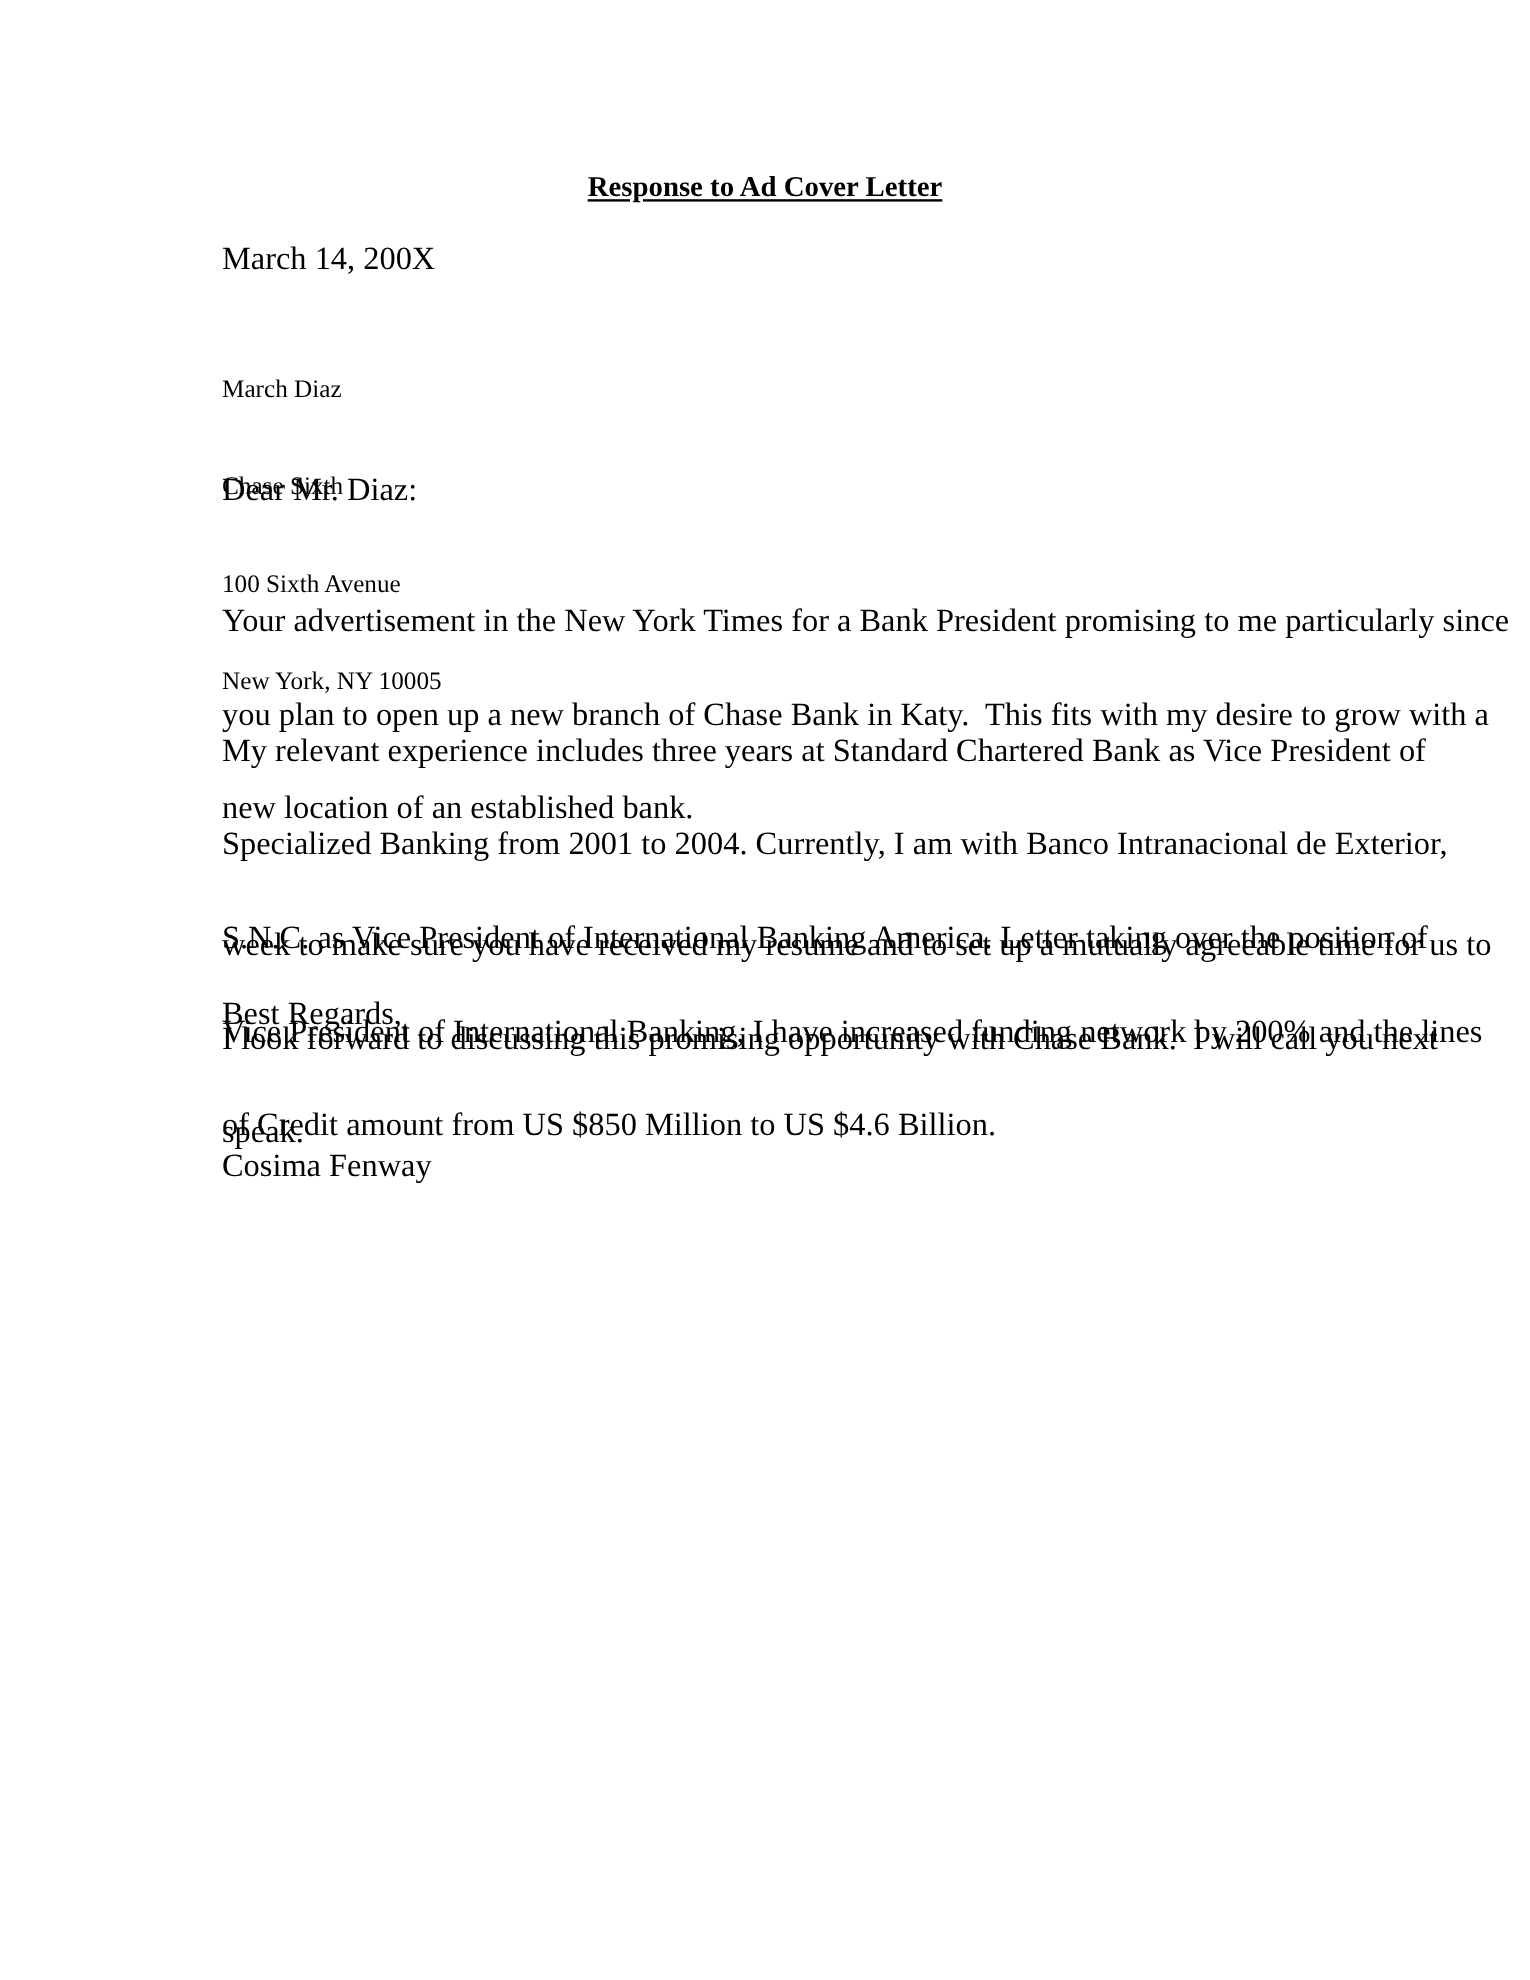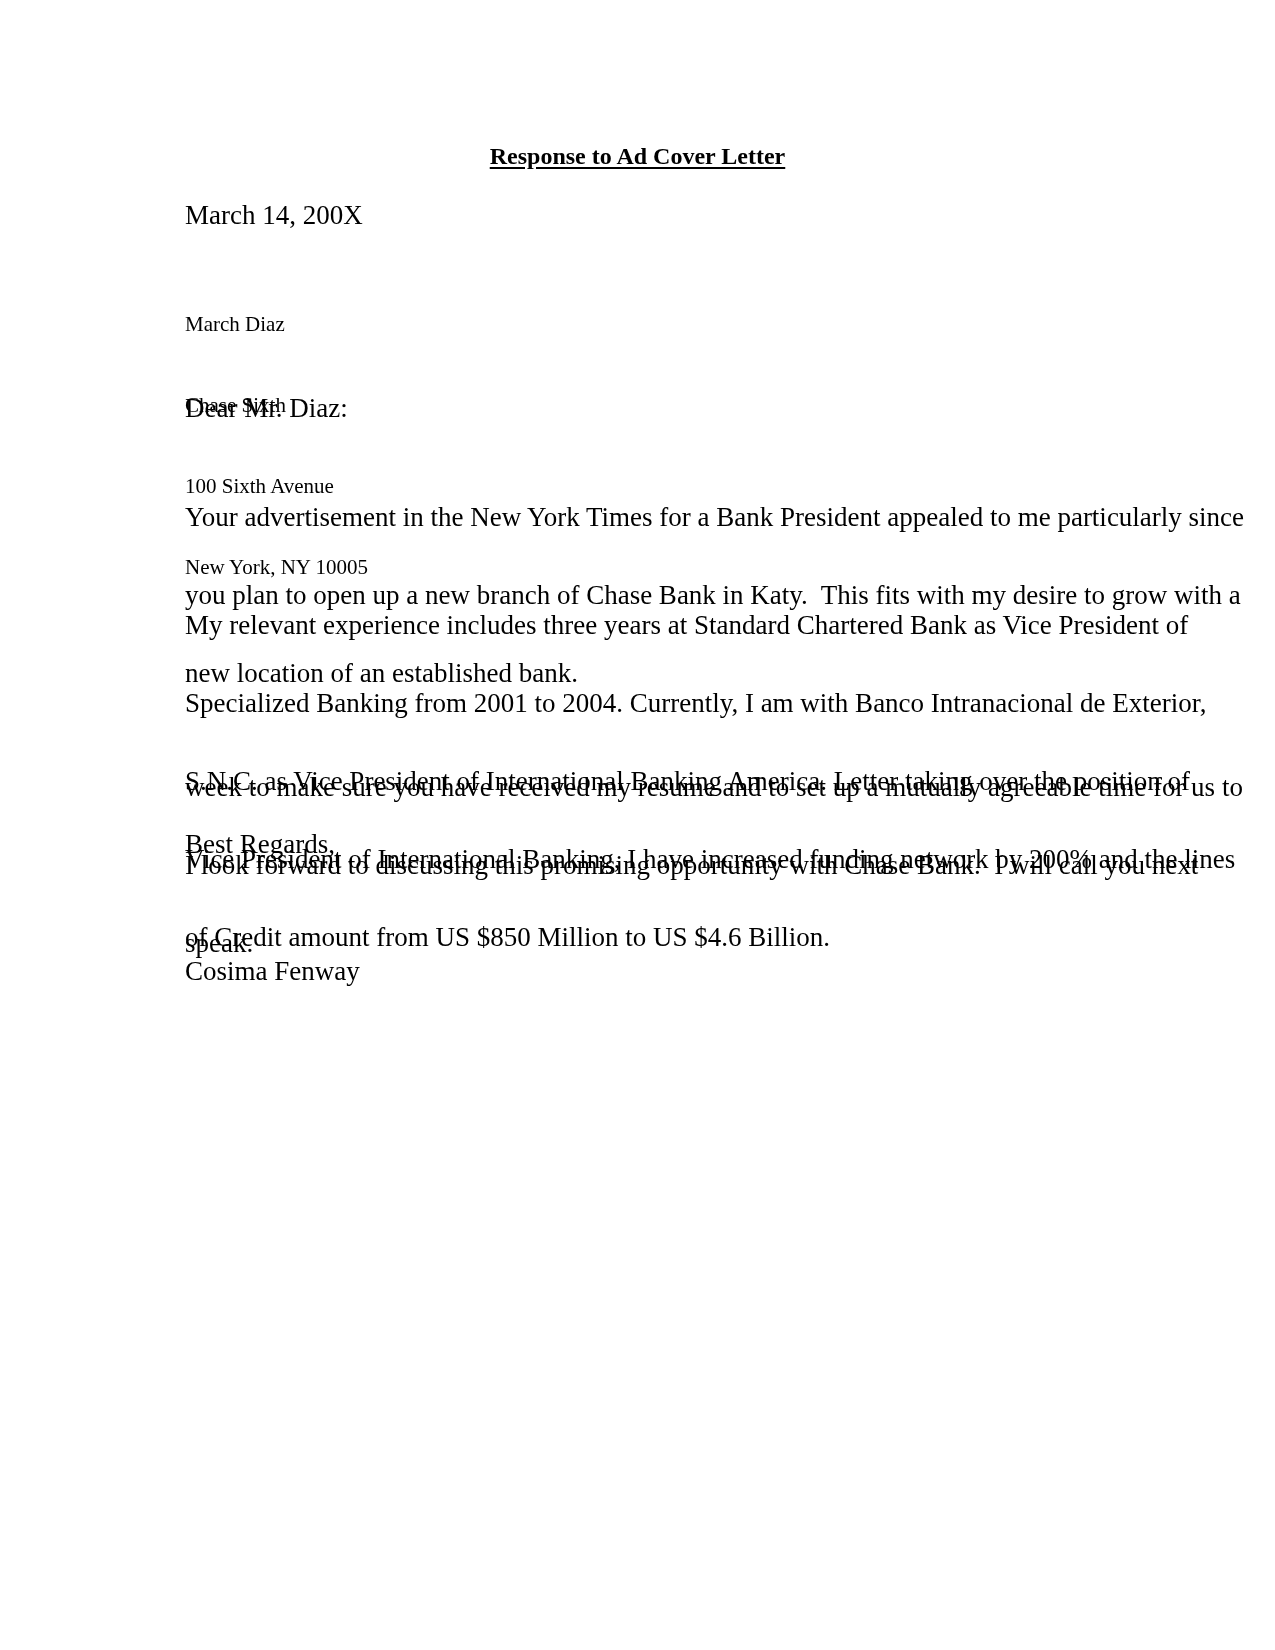--- a/index.html
+++ b/index.html
@@ -63,21 +63,21 @@
   <div class="abs recipient-block">
     <div>March Diaz</div>
     <div>Chase Sixth</div>
     <div>100 Sixth Avenue</div>
     <div>New York, NY 10005</div>
   </div>
 
   <div class="abs body-text salutation-block">Dear Mr. Diaz:</div>
 
   <div class="abs body-text paragraph-1">
-    <div>Your advertisement in the New York Times for a Bank President appealed to me particularly since</div>
+    <div>Your advertisement in the New York Times for a Bank President promising to me particularly since</div>
     <div>you plan to open up a new branch of Chase Bank in Katy.  This fits with my desire to grow with a</div>
     <div>new location of an established bank.</div>
   </div>
 
   <div class="abs body-text paragraph-2">
     <div>My relevant experience includes three years at Standard Chartered Bank as Vice President of</div>
     <div>Specialized Banking from 2001 to 2004. Currently, I am with Banco Intranacional de Exterior,</div>
     <div>S.N.C. as Vice President of International Banking America. Letter taking over the position of</div>
     <div>Vice President of International Banking, I have increased funding network by 200% and the lines</div>
     <div>of Credit amount from US $850 Million to US $4.6 Billion.</div>

